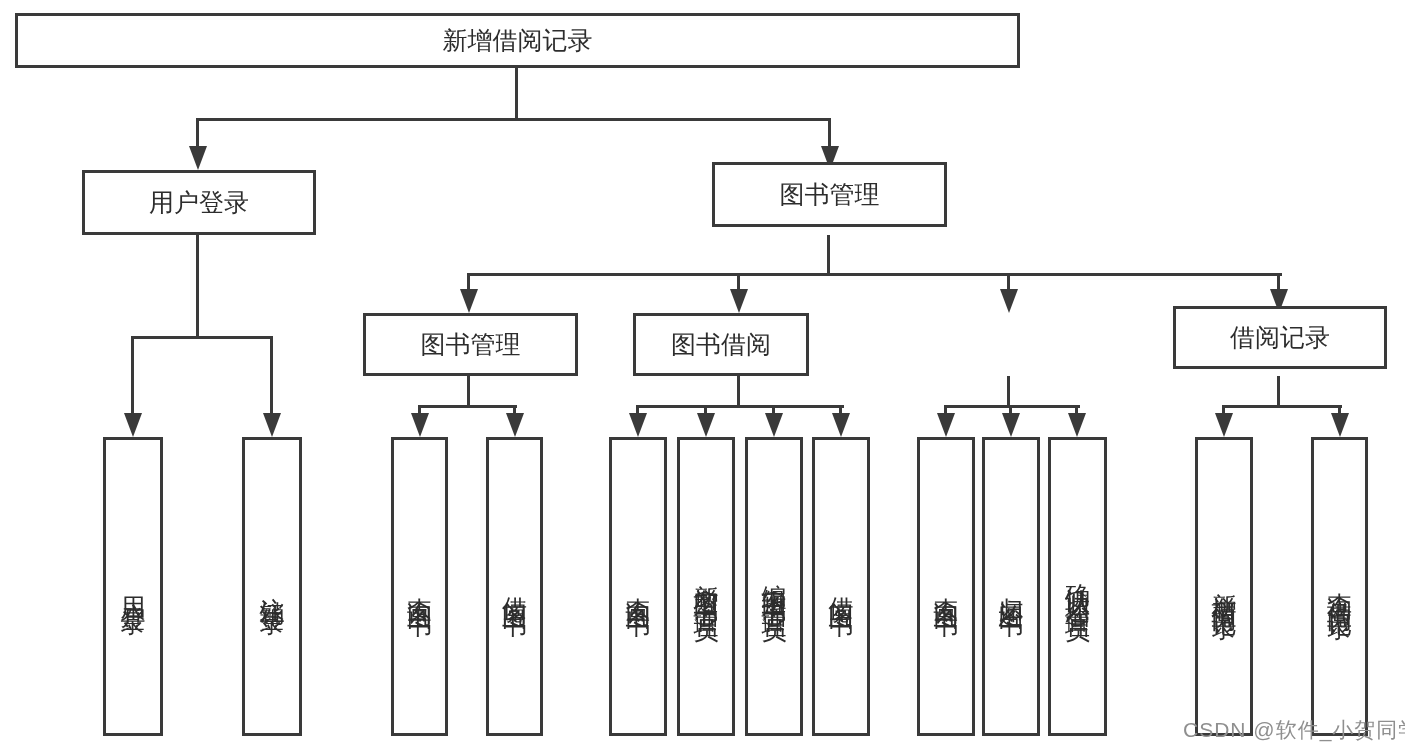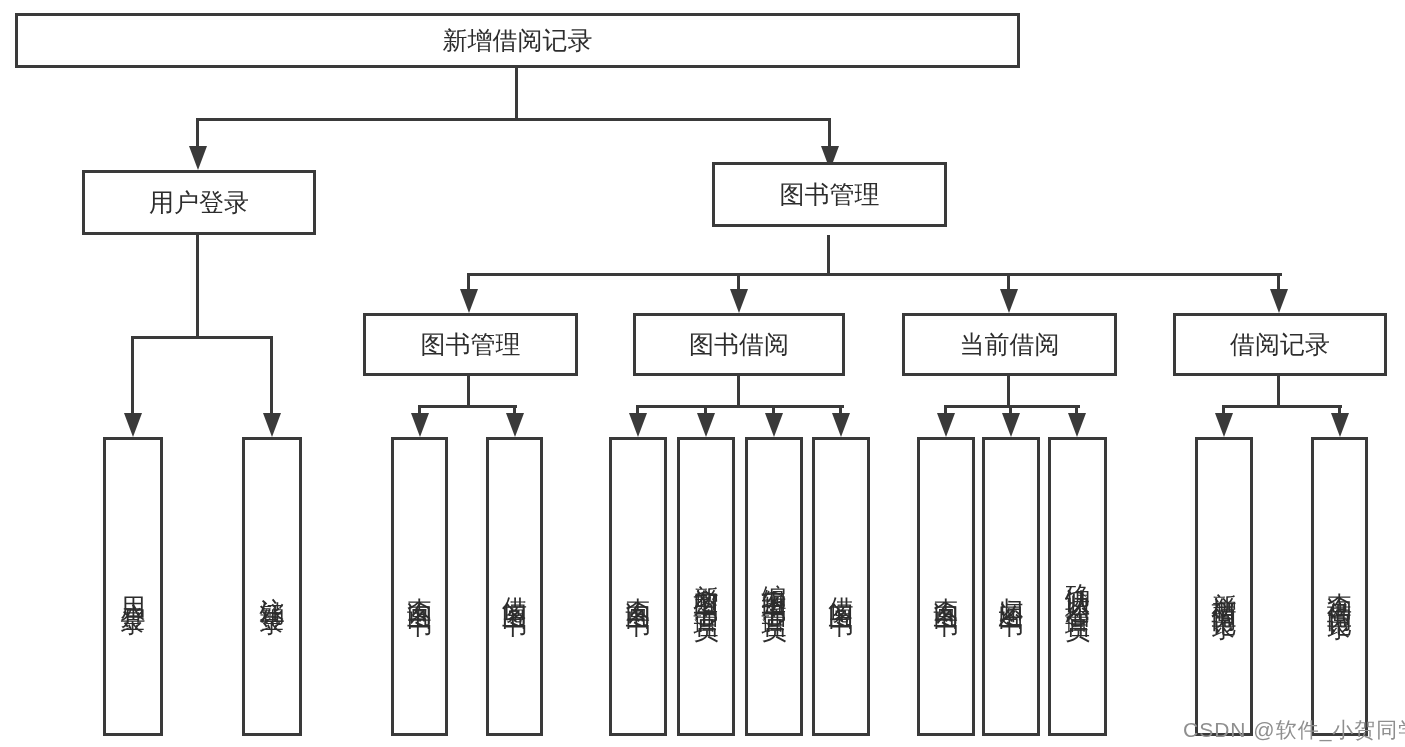--- a/index.html
+++ b/index.html
@@ -99,27 +99,24 @@
   <div class="n" style="left:82px;top:170px;width:234px;height:65px">
     <span>用户登录</span>
   </div>
   <div class="n" style="left:712px;top:162px;width:235px;height:65px">
     <span>图书管理</span>
   </div>
 
   <div class="n" style="left:363px;top:313px;width:215px;height:63px">
     <span>图书管理</span>
   </div>
-  <div class="n" style="left:633px;top:313px;width:212px;height:63px">
+  <div class="n" style="left:633px;top:313px;width:176px;height:63px">
     <span>图书借阅</span>
   </div>
-  <div class="n" style="left:902px;top:313px;width:215px;height:63px">
-    <span>当前借阅</span>
-  </div>
-  <div class="n" style="left:1173px;top:313px;width:214px;height:63px">
+  <div class="n" style="left:1173px;top:306px;width:214px;height:63px">
     <span>借阅记录</span>
   </div>
 
   <div class="n v" style="left:103px;top:437px;width:60px;height:299px">
     <span>用户登录</span>
   </div>
   <div class="n v" style="left:242px;top:437px;width:60px;height:299px">
     <span>注销登录</span>
   </div>
 

